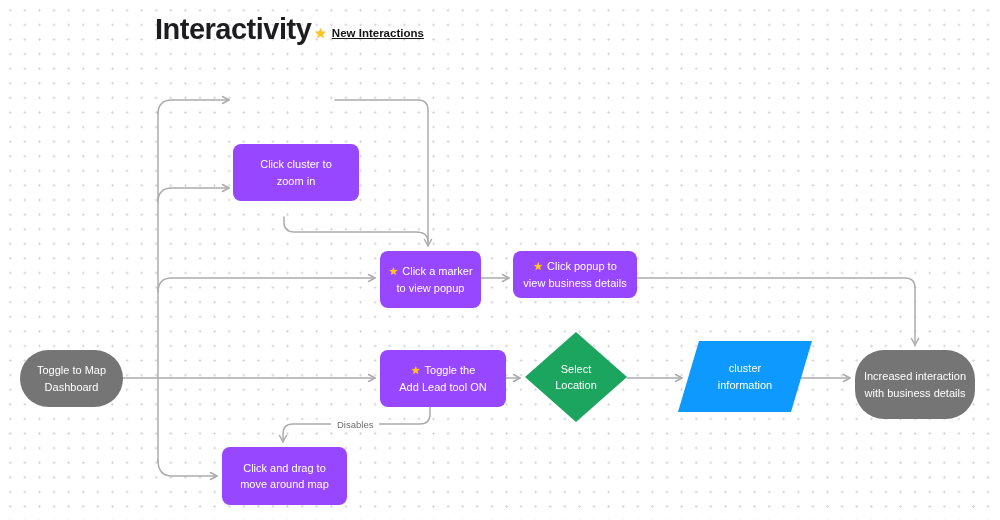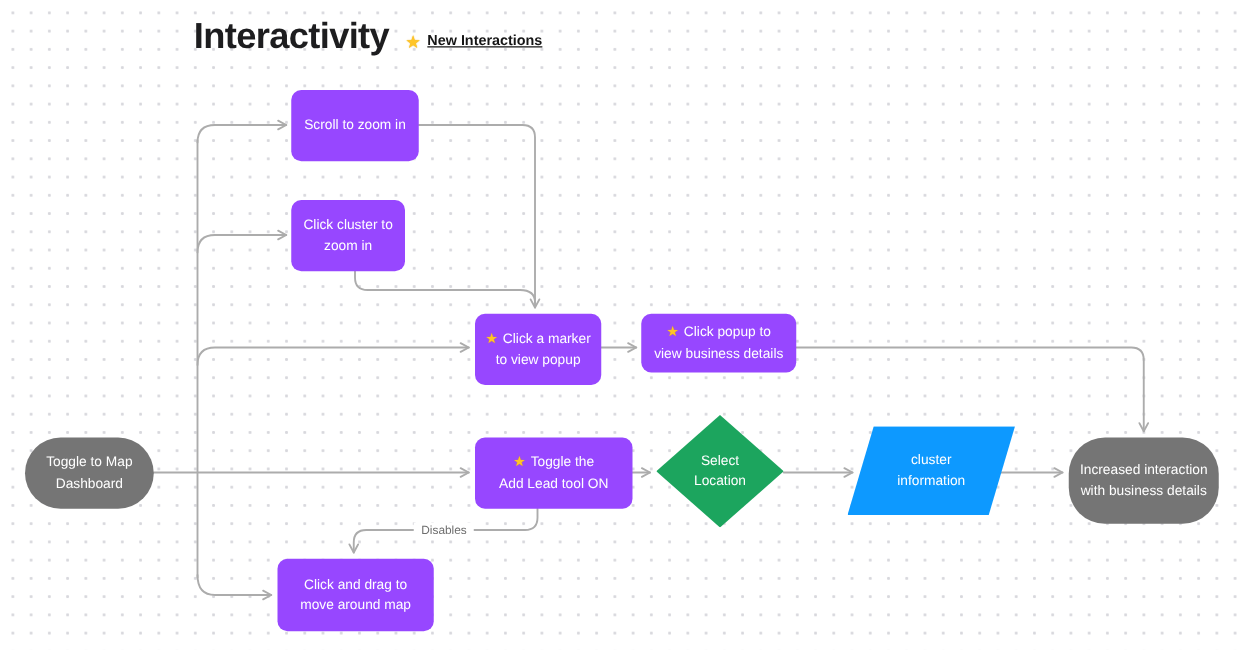--- a/index.html
+++ b/index.html
@@ -6,21 +6,21 @@
   .canvas{
     position:relative;width:1000px;height:520px;overflow:hidden;
     background-color:#ffffff;
     background-image:radial-gradient(circle,#d8d8dd 1px,rgba(255,255,255,0) 1.3px);
     background-size:14.6px 14.6px;background-position:3px 3px;
     font-family:"Liberation Sans",sans-serif;
   }
   .connectors{position:absolute;left:0;top:0;z-index:1;}
   .connectors path{fill:none;stroke:#ACACAC;stroke-width:1.5;stroke-linecap:round;}
 
-  .title-wrap{position:absolute;left:155px;top:13px;z-index:2;display:flex;align-items:center;gap:13px;}
+  .title-wrap{position:absolute;left:155px;top:13px;z-index:2;display:flex;align-items:center;gap:3px;}
   .title-wrap h1{margin:0;font-size:29px;font-weight:700;color:#1d1d1f;letter-spacing:-0.5px;}
   .subtitle{display:flex;align-items:center;gap:5px;margin-top:6px;}
   .subtitle .link-text{font-size:11.5px;font-weight:700;color:#161616;text-decoration:underline;}
   .star{color:#FFC527;font-size:11px;text-shadow:0 0 1px #e3a200;}
   .star.big{font-size:14px;}
 
   .node{
     position:absolute;z-index:2;display:flex;align-items:center;justify-content:center;
     text-align:center;color:#ffffff;font-size:11px;line-height:16.5px;
   }
@@ -28,21 +28,21 @@
   .line{display:block;}
   .line .star{margin-right:4px;}
   .line-inline{display:inline;}
   .process{background:#9747FF;border-radius:8px;}
   .terminator{background:#757575;border-radius:29px;}
   .decision{background:#1CA55E;clip-path:polygon(50% 0,100% 50%,50% 100%,0 50%);}
   .input{background:#0D99FF;clip-path:polygon(21px 0,100% 0,calc(100% - 21px) 100%,0 100%);}
 
   #n-toggle-map{left:20px;top:350px;width:103px;height:57px;}
   #n-scroll{left:233px;top:72px;width:102px;height:57px;}
-  #n-cluster{left:233px;top:160px;width:91px;height:57px;}
+  #n-cluster{left:233px;top:144px;width:126px;height:57px;}
   #n-marker{left:380px;top:251px;width:101px;height:57px;}
   #n-popup{left:513px;top:251px;width:124px;height:47px;}
   #n-lead{left:380px;top:350px;width:126px;height:57px;}
   #n-drag{left:222px;top:447px;width:125px;height:58px;}
   #n-diamond{left:525px;top:332px;width:102px;height:90px;}
   #n-para{left:678px;top:341px;width:134px;height:71px;}
   #n-increase{left:855px;top:350px;width:120px;height:69px;}
 
   .edge-label{
     position:absolute;left:331px;top:418px;z-index:3;background:#ffffff;
@@ -84,25 +84,20 @@
     </div>
   </div>
 
   <div class="node terminator" id="n-toggle-map">
     <div class="label">
       <span class="line">Toggle to Map</span>
       <span class="line">Dashboard</span>
     </div>
   </div>
 
-  <div class="node process" id="n-scroll">
-    <div class="label">
-      <span class="line">Scroll to zoom in</span>
-    </div>
-  </div>
 
   <div class="node process" id="n-cluster">
     <div class="label">
       <span class="line">Click cluster to</span>
       <span class="line">zoom in</span>
     </div>
   </div>
 
   <div class="node process" id="n-marker">
     <div class="label">

